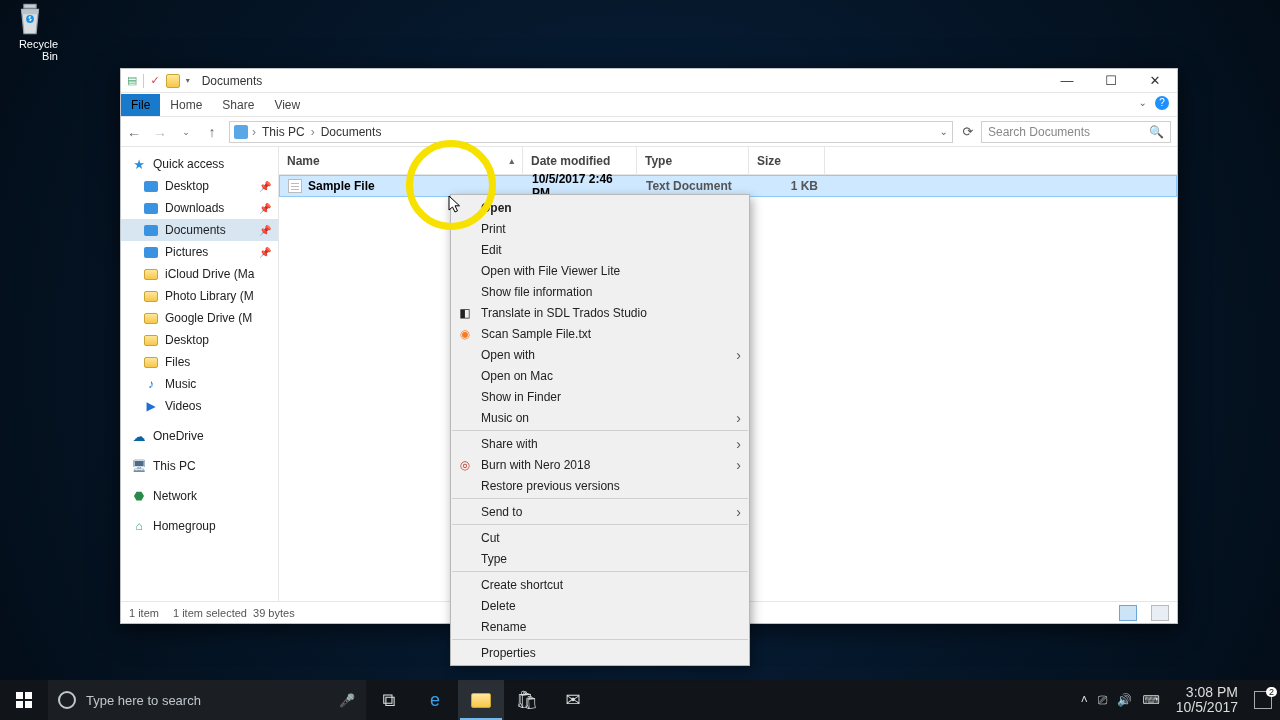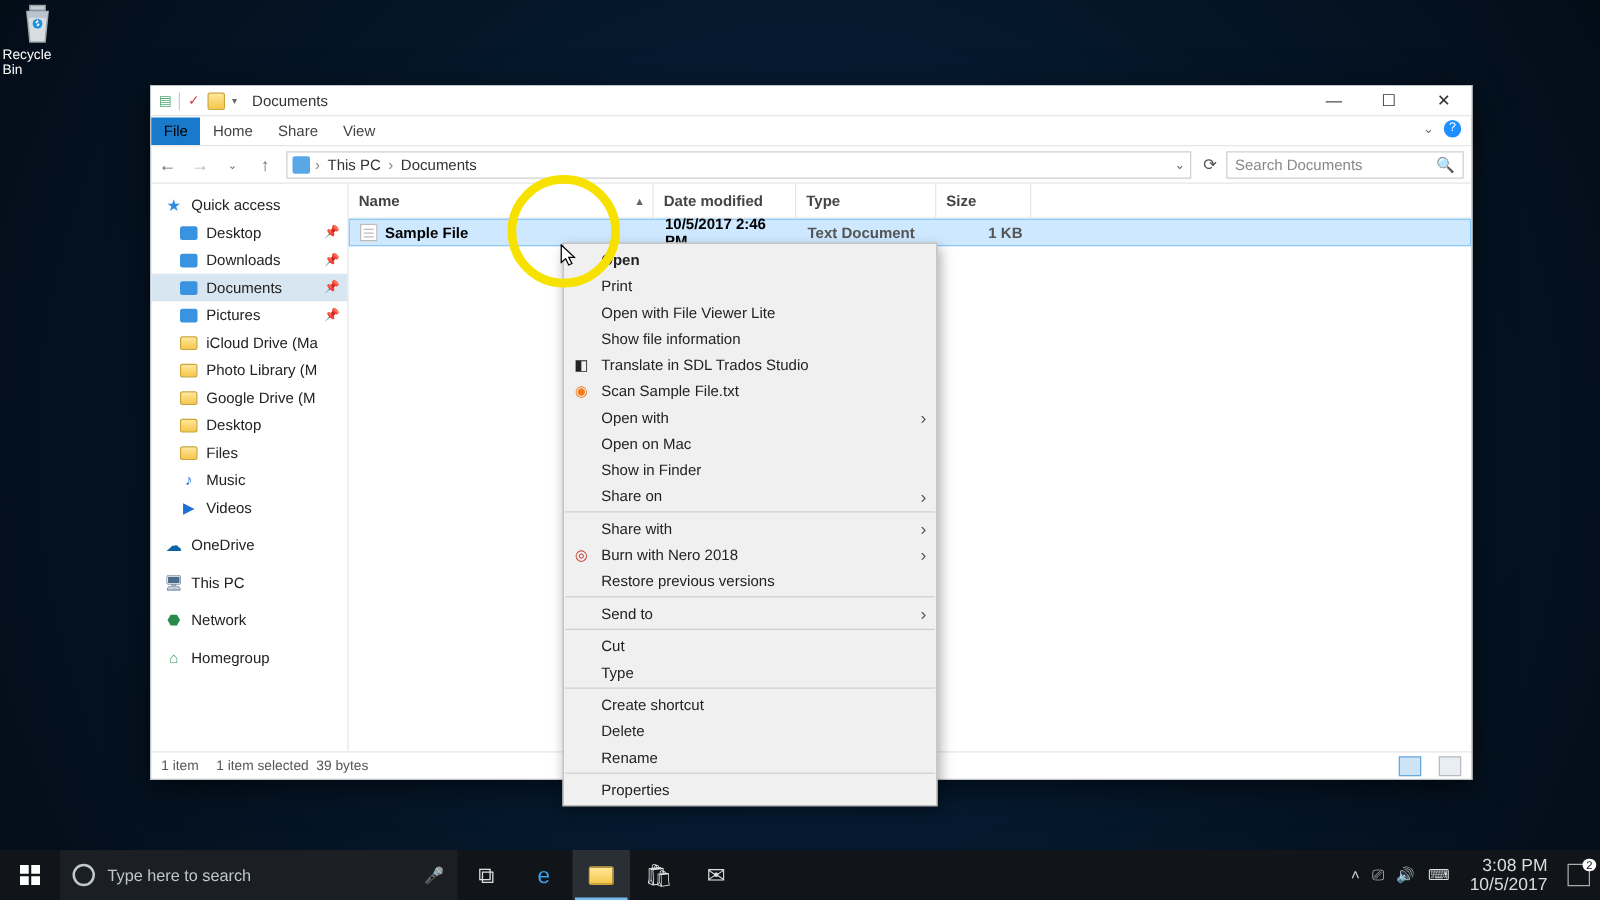--- a/index.html
+++ b/index.html
@@ -1,20 +1,20 @@
 <!DOCTYPE html>
 <html><head>
 <meta charset="utf-8">
 <style>
   * { box-sizing: border-box; font-family: "Segoe UI", Arial, sans-serif; }
   html, body { margin:0; padding:0; width:1280px; height:720px; overflow:hidden; }
   body { background: radial-gradient(circle at 50% 50%, #0a2a4a 0%, #061a30 40%, #030d18 100%); }
 
   
-  .desktop-icon { position:absolute; top:2px; left:2px; width:56px; text-align:left; color:#fff; font-size:11px; }
+  .desktop-icon { position:absolute; top:2px; left:2px; width:56px; text-align:right; color:#fff; font-size:11px; }
   .desktop-icon .bin { width:30px; height:34px; margin:0 auto 2px; position:relative; }
   .desktop-icon .bin svg { width:100%; height:100%; }
 
   
   .window { position:absolute; left:120px; top:68px; width:1058px; height:556px; background:#fff; box-shadow:0 6px 24px rgba(0,0,0,.6); border:1px solid #bfc2c6; }
   .title-bar { height:24px; display:flex; align-items:center; background:#fff; border-bottom:1px solid #e6e6e6;}
   .title-bar .qat { display:flex; align-items:center; gap:6px; padding:0 6px; }
   .title-bar .folder-ic { width:14px; height:14px; background:linear-gradient(#ffe79a,#f7c64a); border:1px solid #caa533; border-radius:2px; }
   .title-bar .title { font-size:12px; color:#333; padding-left:6px; }
   .title-bar .spacer { flex:1; }
@@ -287,34 +287,35 @@
     <span><span>1 item selected</span>&nbsp;&nbsp;<span>39 bytes</span></span>
     <div class="spacer"></div>
     <div class="view-btn active"></div>
     <div class="view-btn"></div>
   </div>
 </div>
 
 <div class="ctx">
   <div class="mi bold">Open</div>
   <div class="mi">Print</div>
+  <div class="mi">Edit</div>
   <div class="mi">Open with File Viewer Lite</div>
   <div class="mi">Show file information</div>
   <div class="mi">
       <span class="mic">◧</span>
       <span>Translate in SDL Trados Studio</span>
     </div>
   <div class="mi">
       <span class="mic" style="color:#f47b20;">◉</span>
       <span>Scan Sample File.txt</span>
     </div>
   <div class="mi sub">Open with</div>
   <div class="mi">Open on Mac</div>
   <div class="mi">Show in Finder</div>
-  <div class="mi sub">Share on</div>
+  <div class="mi sub">Music on</div>
   <hr>
   <div class="mi sub">Share with</div>
   <div class="mi sub">
       <span class="mic" style="color:#c0392b;">◎</span>
       <span>Burn with Nero 2018</span>
     </div>
   <div class="mi">Restore previous versions</div>
   <hr>
   <div class="mi sub">Send to</div>
   <hr>

